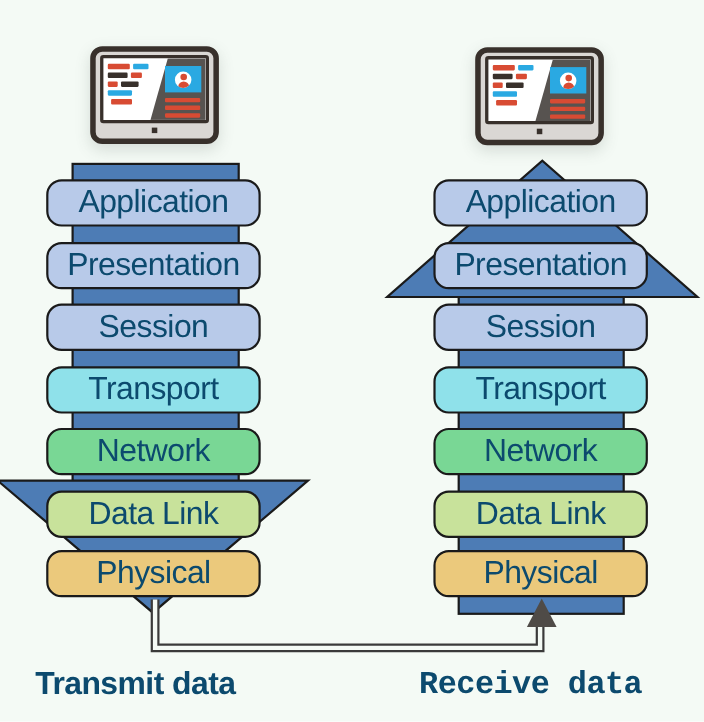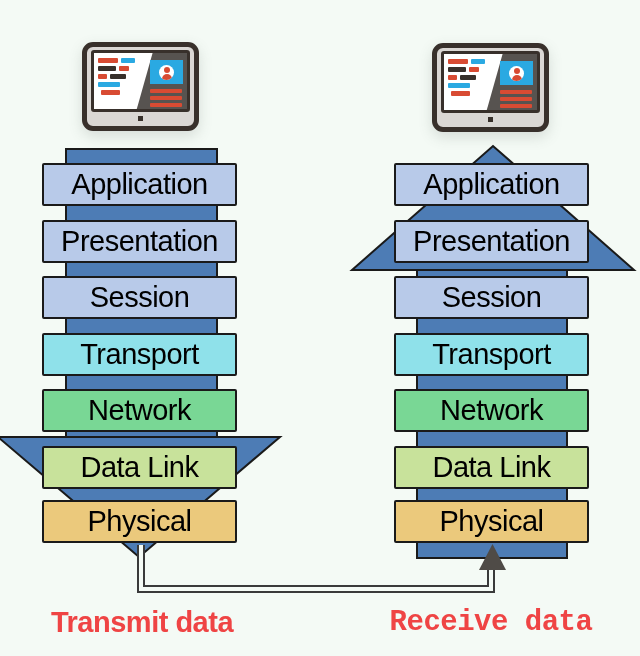--- a/index.html
+++ b/index.html
@@ -16,35 +16,34 @@
   .connector-outer { fill:none; stroke: var(--connector); stroke-width:8; stroke-linejoin:miter; }
   .connector-inner { fill:none; stroke: var(--bg); stroke-width:4; stroke-linejoin:miter; }
   .connector-head { fill: var(--connector-head); }
 
   .layer-box {
     position: absolute;
     width: 195px;
     height: 43px;
     box-sizing: border-box;
     border: 2px solid var(--outline);
-    border-radius: 2px;
+    border-radius: 14px;
     text-align: center;
     line-height: 39px;
     font-size: 29px;
     letter-spacing: -0.5px;
-    color: #000000;
+    color: #0c4a6e;
   }
   .caption {
     position: absolute;
     top: 606px;
     width: 220px;
-    text-align: center;
     font-size: 29px;
     font-weight: bold;
-    color: #ef4444;
+    color: #0c4a6e;
     letter-spacing: -0.5px;
   }
   #caption-transmit { left: 32px; }
   #caption-receive  { left: 381px; font-family: Liberation Mono, monospace; }
 
   
   .monitor {
     position: absolute;
     width: 117px; height: 89px;
     box-sizing: border-box;

